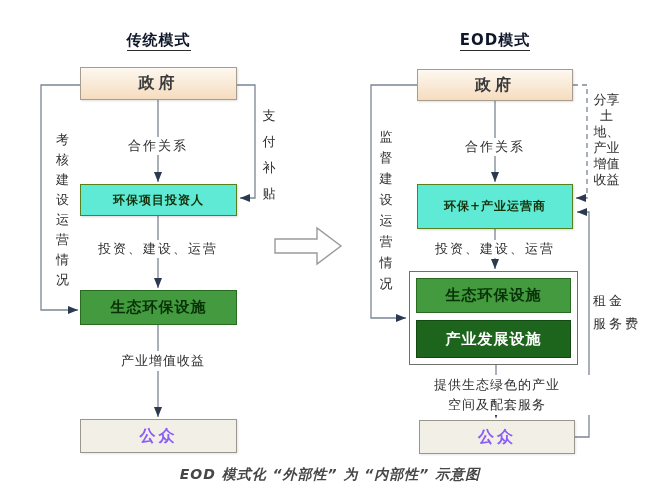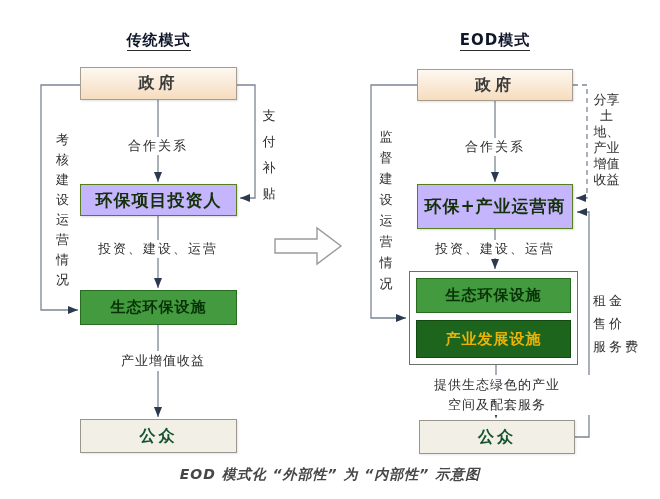--- a/index.html
+++ b/index.html
@@ -12,34 +12,34 @@
   .box{
     position:absolute;display:flex;align-items:center;justify-content:center;
     box-sizing:border-box;font-weight:bold;text-align:center;
   }
   .gov{
     background:linear-gradient(180deg,#fdf8f1 0%,#f6dcbe 100%);
     border:1.4px solid #a79d8f;color:#3b3b3b;font-size:16px;letter-spacing:4px;
     box-shadow:1px 1px 2px rgba(0,0,0,0.12);
   }
   .investor{
-    background:#c4b5fd;border:1.6px solid #577f1d;color:#15300a;
-    font-size:17px;letter-spacing:1px;box-shadow:1px 1px 2px rgba(0,0,0,0.15);
+    background:#5eead4;border:1.6px solid #577f1d;color:#15300a;
+    font-size:12px;letter-spacing:1px;box-shadow:1px 1px 2px rgba(0,0,0,0.15);
   }
   .eco{
     background:#449a3e;border:1.6px solid #276a20;color:#073207;
     font-size:15px;letter-spacing:1px;
   }
   .industry{
-    background:#1d651c;border:1.6px solid #124911;color:#eab308;
+    background:#1d651c;border:1.6px solid #124911;color:#ffffff;
     font-size:15px;letter-spacing:1px;
   }
   .outerbox{background:#ffffff;border:1.5px solid #6f6f6f;box-sizing:border-box;position:absolute;}
   .public{
-    background:#f1efe6;border:1.4px solid #9a968c;color:#14532d;
+    background:#f1efe6;border:1.4px solid #9a968c;color:#8b5cf6;
     font-size:16px;letter-spacing:3px;box-shadow:1px 1px 2px rgba(0,0,0,0.10);
   }
   .chart-title{
     position:absolute;font-size:15px;font-weight:bold;color:#0f172a;
     text-align:center;letter-spacing:1px;
   }
   .chart-title span{border-bottom:1.6px solid #2b2b2b;padding-bottom:1px;}
   .hlabel{
     position:absolute;font-size:13px;color:#2e2e2e;background:#fff;
     padding:0 3px;letter-spacing:2px;white-space:nowrap;transform:translateX(-50%);
@@ -135,19 +135,18 @@
     </div>
 
     <div class="box public" style="left:419px;top:420px;width:156px;height:34px;">公众</div>
 
     <div class="vtext" style="left:591px;top:92px;width:31px;line-height:16px;">分享土地、产业增值收益</div>
 
     <div class="vtext" style="left:377px;top:126px;width:18px;line-height:21px;">监督建设运营情况</div>
 
     <div class="vtext" style="left:593px;top:289px;width:58px;line-height:23px;letter-spacing:3px;text-align:left;">
       <div>租金</div>
-      <div>售价</div>
       <div>服务费</div>
     </div>
 
     <div class="caption" style="top:466px;">EOD 模式化 “外部性” 为 “内部性” 示意图</div>
   </div>
 </div>
 
 </body></html>

